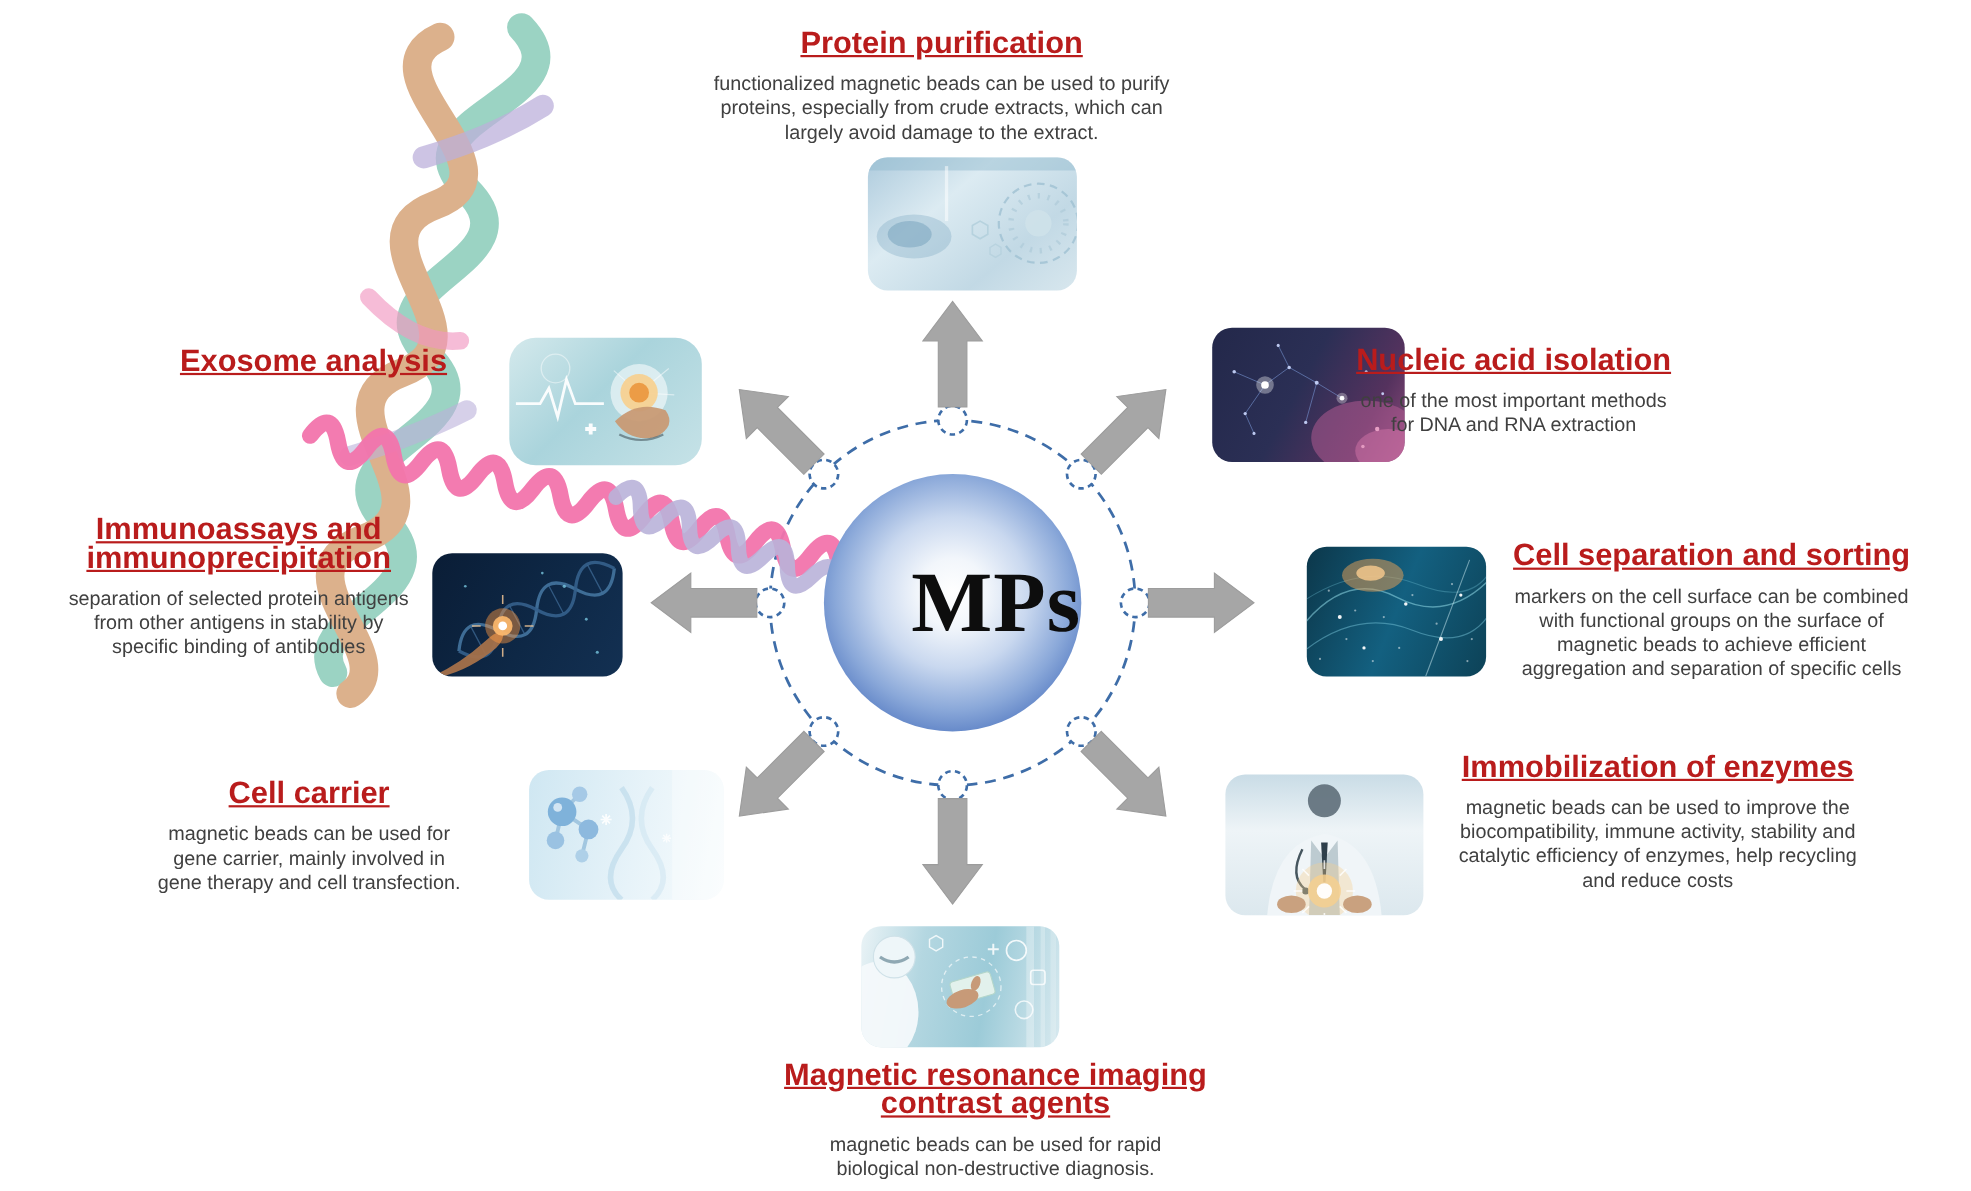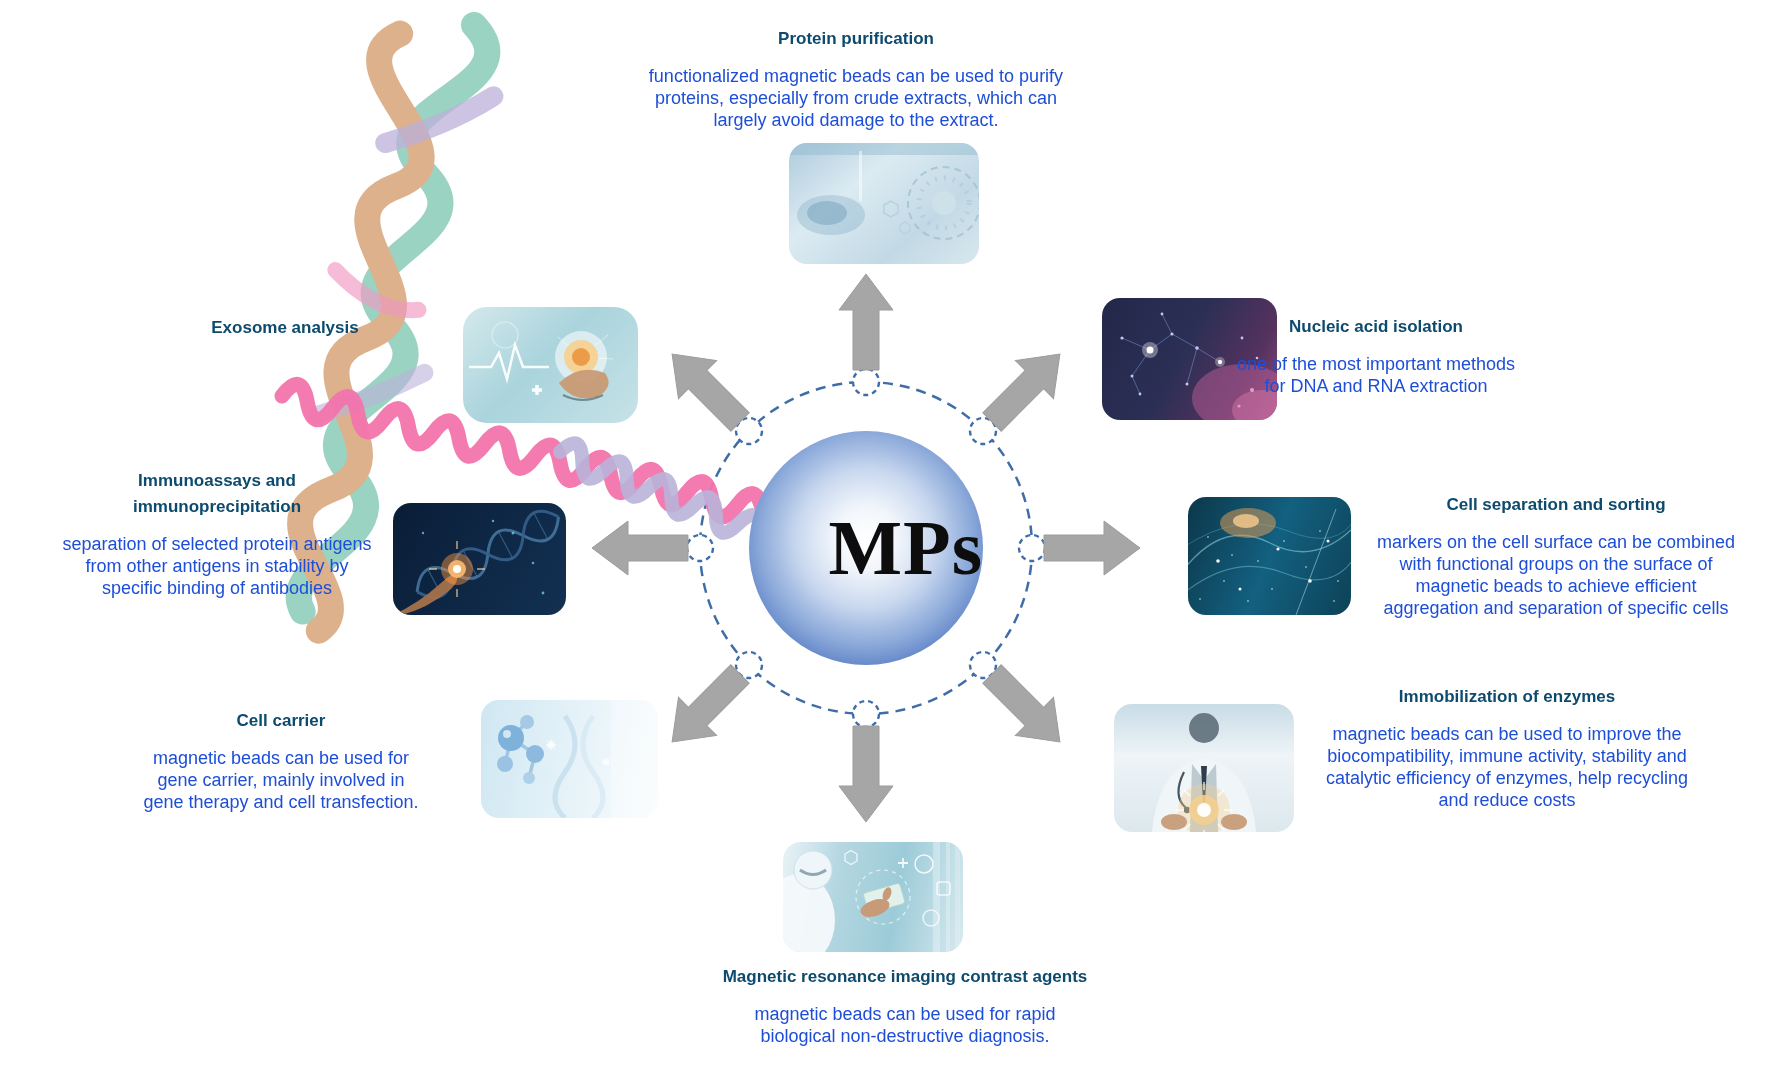--- a/index.html
+++ b/index.html
@@ -28,22 +28,22 @@
     background:linear-gradient(120deg,#0a1d36 0%,#0e2846 55%,#133052 100%);}
 
   
   .sphere{position:absolute;left:749px;top:431px;width:234px;height:234px;border-radius:50%;
     background:radial-gradient(circle at 50% 46%,#ffffff 0%,#f2f6fb 18%,#c9d8ef 40%,#8aa8d9 62%,#5379c1 80%,#33549f 95%,#2b4a90 100%);
     display:flex;align-items:center;justify-content:flex-end;}
   .sphere .mps{font-family:"Liberation Serif",serif;font-weight:700;font-size:78px;color:#0d0d0d;letter-spacing:1px;}
 
   
   .section-text{position:absolute;text-align:center;}
-  .section-text h2{margin:0 0 13px 0;font-size:17px;line-height:26px;font-weight:700;color:#0c4a6e;white-space:pre-line;}
-  .section-text p{margin:0;font-size:18px;line-height:22px;color:#1d4ed8;white-space:pre-line;}
+  .section-text h2{margin:0 0 13px 0;font-size:28px;line-height:26px;font-weight:700;color:#b91c1c;white-space:pre-line;text-decoration:underline;}
+  .section-text p{margin:0;font-size:18px;line-height:22px;color:#404040;white-space:pre-line;}
   #text-protein{left:636px;top:26px;width:440px;}
   #text-nucleic{left:1231px;top:314px;width:290px;}
   #text-cell{left:1361px;top:492px;width:390px;}
   #text-enzyme{left:1312px;top:684px;width:390px;}
   #text-mri{left:655px;top:964px;width:500px;}
   #text-gene{left:131px;top:708px;width:300px;}
   #text-immuno{left:47px;top:468px;width:340px;}
   #text-exosome{left:120px;top:315px;width:330px;}
 </style>
 </head>

